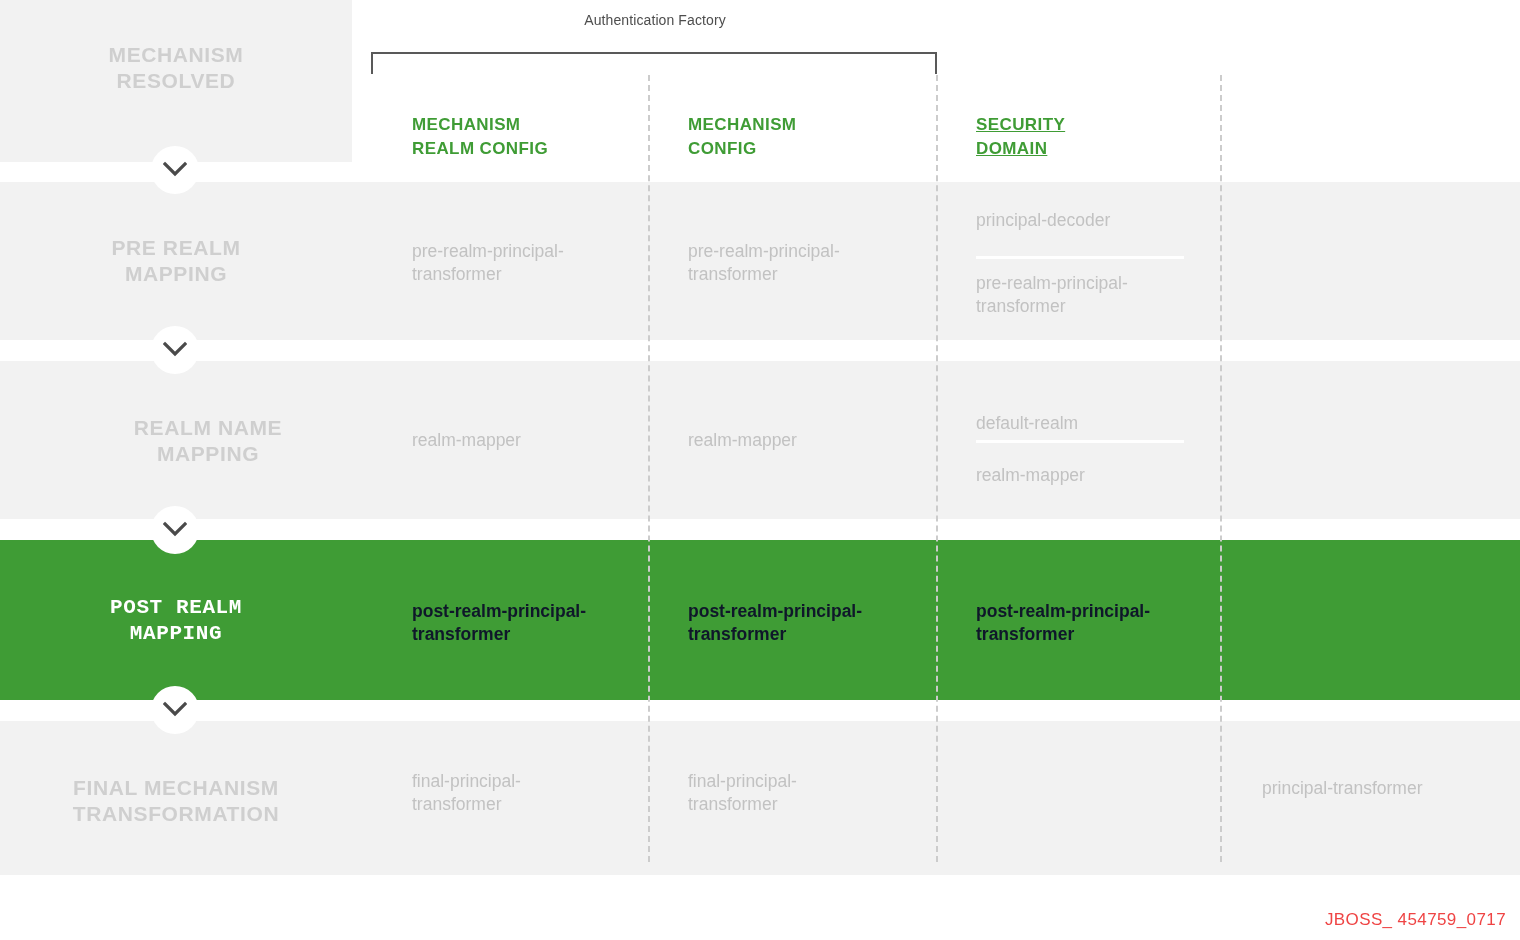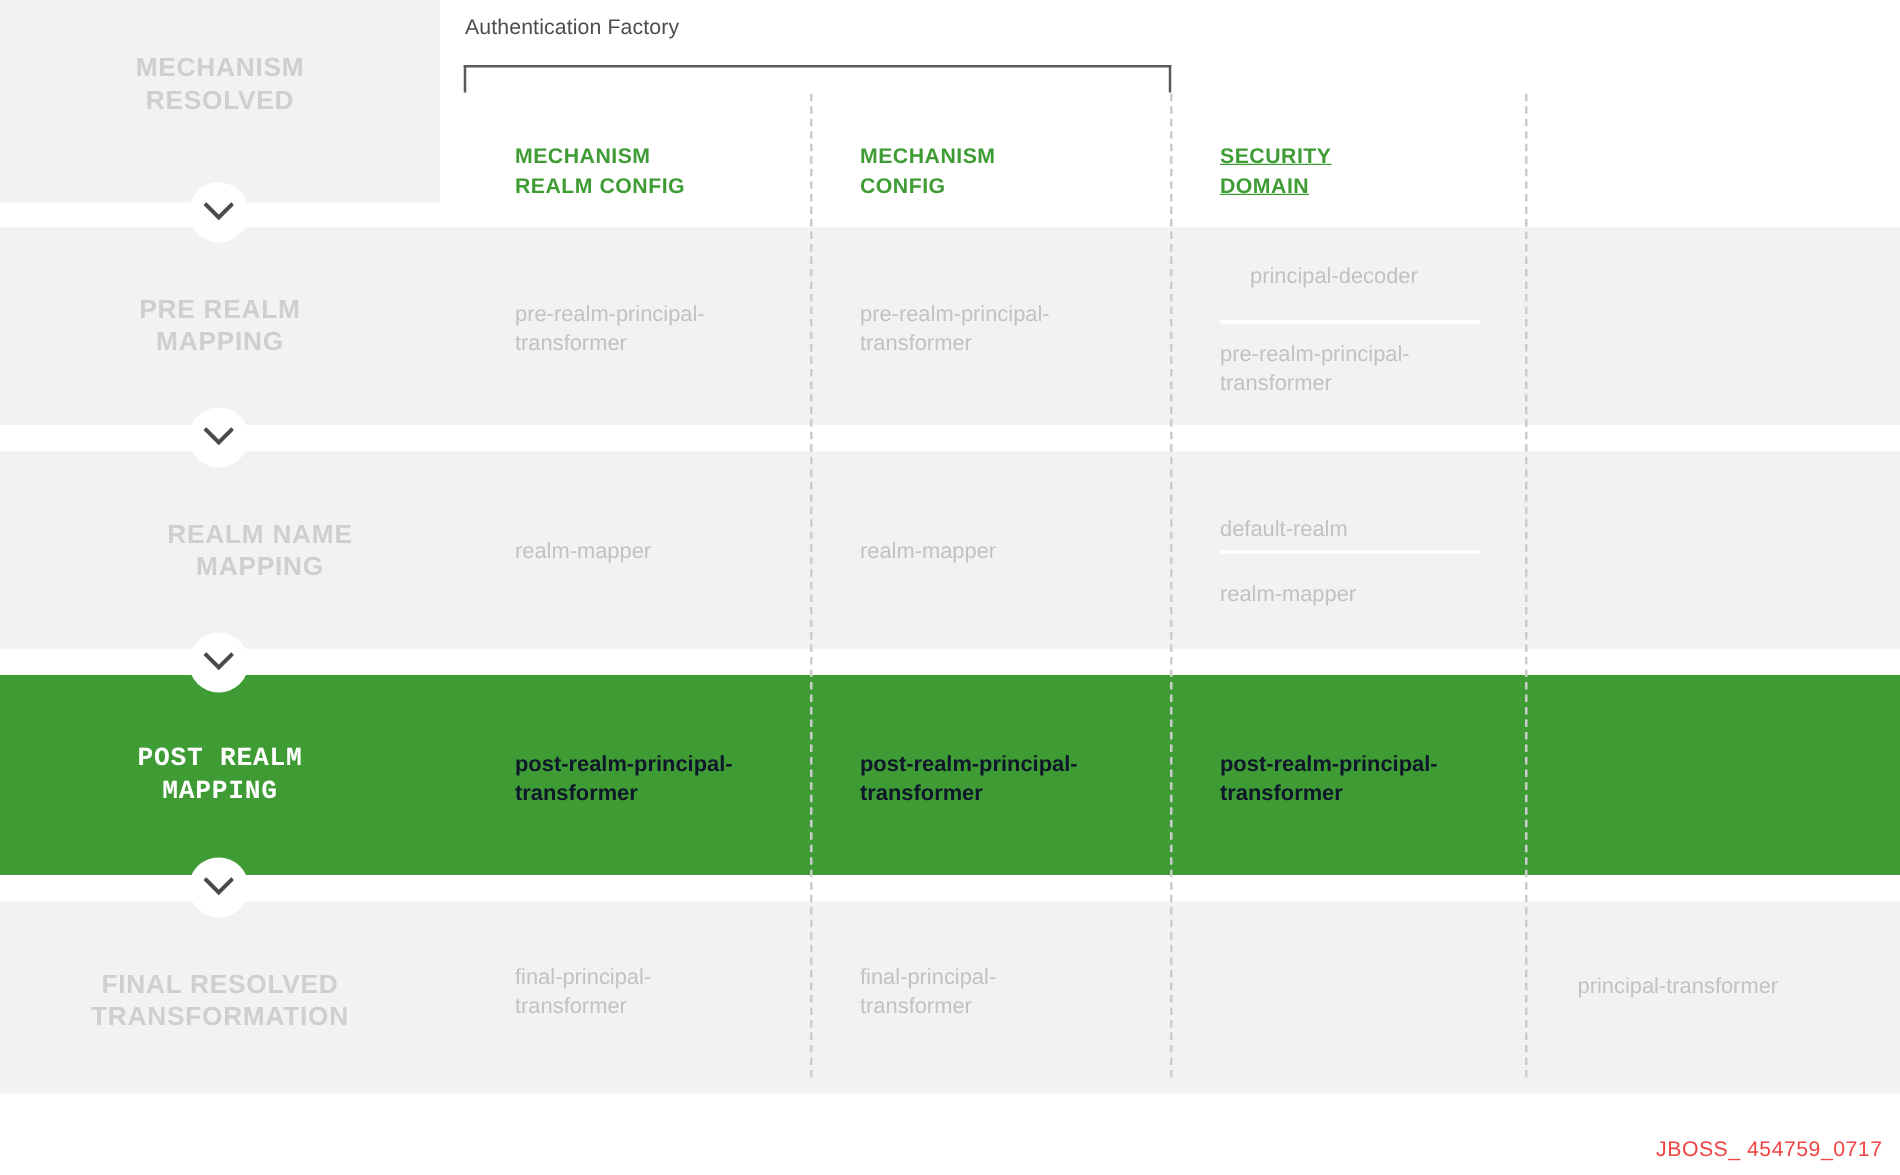--- a/index.html
+++ b/index.html
@@ -21,22 +21,22 @@
     width: 1520px;
     height: 940px;
   }
 
   
   .bracket-label {
     position: absolute;
     left: 372px;
     top: 12px;
     width: 566px;
-    text-align: left;
-    font-size: 17px;
+    text-align: center;
+    font-size: 14px;
     color: #4d4d4d;
     letter-spacing: 0.1px;
   }
   .bracket-line {
     position: absolute;
     left: 371px;
     top: 52px;
     width: 566px;
     height: 22px;
     border-top: 2px solid #595959;
@@ -194,21 +194,21 @@
     <div>MAPPING</div>
   </div>
   <div class="cell c1" style="top:240px;">
     <div>pre-realm-principal-</div>
     <div>transformer</div>
   </div>
   <div class="cell c2" style="top:240px;">
     <div>pre-realm-principal-</div>
     <div>transformer</div>
   </div>
-  <div class="cell c3" style="top:209px;margin-left:24px;">
+  <div class="cell c3" style="top:209px;">
     <div>principal-decoder</div>
   </div>
   <div class="subdiv" style="top:256px;"></div>
   <div class="cell c3" style="top:272px;">
     <div>pre-realm-principal-</div>
     <div>transformer</div>
   </div>
 
   <div class="stage-label" style="top:415px;padding-left:32px;">
     <div>REALM NAME</div>
@@ -239,21 +239,21 @@
   <div class="cell c2 on-green" style="top:600px;">
     <div>post-realm-principal-</div>
     <div>transformer</div>
   </div>
   <div class="cell c3 on-green" style="top:600px;">
     <div>post-realm-principal-</div>
     <div>transformer</div>
   </div>
 
   <div class="stage-label" style="top:775px;">
-    <div>FINAL RESOLVED</div>
+    <div>FINAL MECHANISM</div>
     <div>TRANSFORMATION</div>
   </div>
   <div class="cell c1" style="top:770px;">
     <div>final-principal-</div>
     <div>transformer</div>
   </div>
   <div class="cell c2" style="top:770px;">
     <div>final-principal-</div>
     <div>transformer</div>
   </div>

